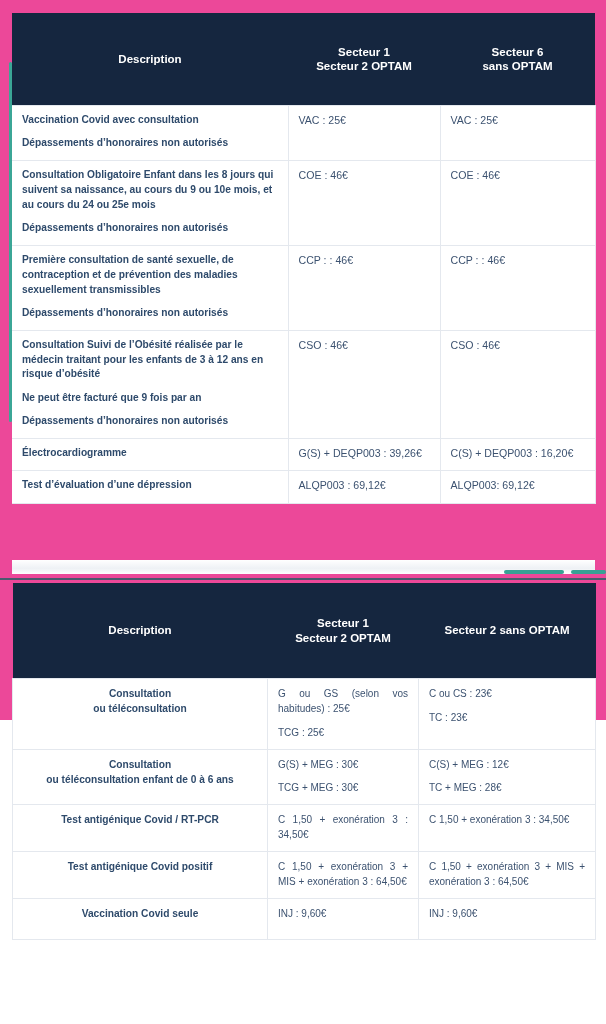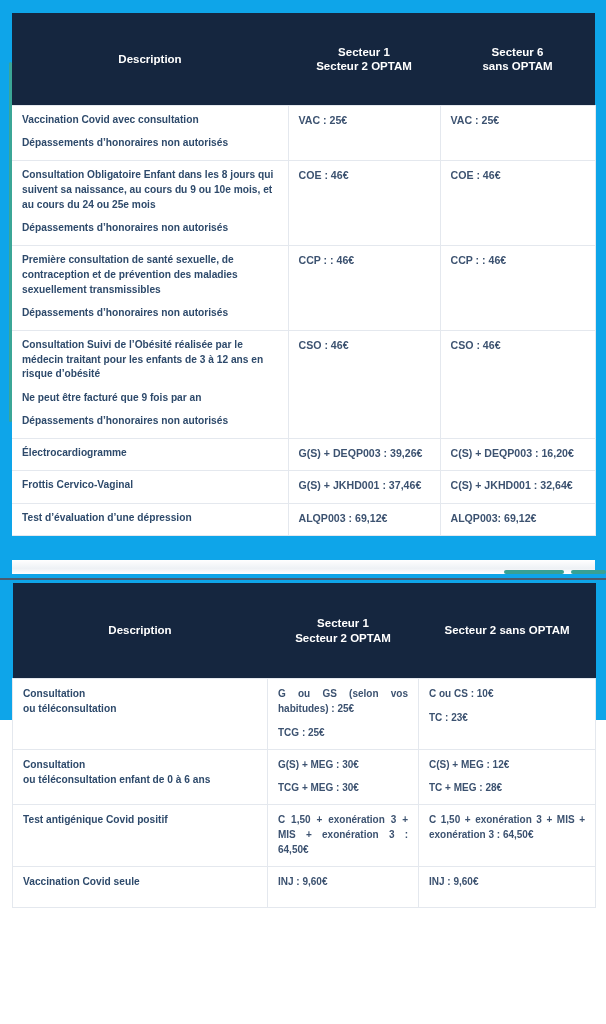--- a/index.html
+++ b/index.html
@@ -9,21 +9,21 @@
     width: 606px;
     height: 1024px;
     overflow: hidden;
     font-family: "Liberation Sans", sans-serif;
   }
 
   #page {
     position: relative;
     width: 606px;
     height: 720px;
-    background: #0ea5e9;
+    background: #ec4899;
   }
 
   
   .table-block {
     position: absolute;
     box-sizing: border-box;
   }
 
   .tbl {
     width: 100%;
@@ -50,21 +50,21 @@
     box-sizing: border-box;
   }
 
   .tbl tbody td.desc {
     color: #2e4a6b;
     font-weight: bold;
   }
 
   .tbl tbody td.val {
     color: #3c5270;
-    font-weight: bold;
+    font-weight: normal;
   }
 
   .cell-line { display: block; }
   .cell-gap  { display: block; height: 0.85em; }
 
   
   #table1 {
     left: 12px;
     top: 13px;
     width: 583px;
@@ -115,21 +115,21 @@
     background: #4b5a6e;
   }
 
   
   #table2 {
     left: 12px;
     top: 583px;
     width: 583px;
   }
   #table2 .tbl thead th { height: 95px; font-size: 11.5px; }
-  #table2 .tbl tbody td { font-size: 10.2px; line-height: 1.5; }
+  #table2 .tbl tbody td { font-size: 10.2px; line-height: 1.5; text-align: center; }
   #table2 .tbl tbody td.desc { font-size: 10.2px; }
   #table2 .tbl tbody td.val  { font-size: 10px; text-align: justify; }
 
   #table2 .tbl tbody tr td:first-child { border-left: 1px solid #e4e8ee; }
 
   .val-justify { display: block; text-align: justify; text-align-last: left; }
 </style>
 </head>
 <body>
 
@@ -218,31 +218,20 @@
             </td>
             <td class="val">
               <span class="cell-line">G(S) + DEQP003 : 39,26€</span>
             </td>
             <td class="val">
               <span class="cell-line">C(S) + DEQP003 : 16,20€</span>
             </td>
           </tr>
           <tr>
             <td class="desc">
-              <span class="cell-line">Frottis Cervico-Vaginal</span>
-            </td>
-            <td class="val">
-              <span class="cell-line">G(S) + JKHD001 : 37,46€</span>
-            </td>
-            <td class="val">
-              <span class="cell-line">C(S) + JKHD001 : 32,64€</span>
-            </td>
-          </tr>
-          <tr>
-            <td class="desc">
               <span class="cell-line">Test d’évaluation d’une dépression</span>
             </td>
             <td class="val">
               <span class="cell-line">ALQP003 : 69,12€</span>
             </td>
             <td class="val">
               <span class="cell-line">ALQP003: 69,12€</span>
             </td>
           </tr>
         </tbody>
@@ -282,39 +271,50 @@
             <td class="desc">
               <span class="cell-line">Consultation</span>
               <span class="cell-line">ou téléconsultation</span>
             </td>
             <td class="val">
               <span class="val-justify">G ou GS (selon vos habitudes) : 25€</span>
               <span class="cell-gap"></span>
               <span class="val-justify">TCG : 25€</span>
             </td>
             <td class="val">
-              <span class="val-justify">C ou CS : 10€</span>
+              <span class="val-justify">C ou CS : 23€</span>
               <span class="cell-gap"></span>
               <span class="val-justify">TC : 23€</span>
             </td>
           </tr>
           <tr>
             <td class="desc">
               <span class="cell-line">Consultation</span>
               <span class="cell-line">ou téléconsultation enfant de 0 à 6 ans</span>
             </td>
             <td class="val">
               <span class="val-justify">G(S) + MEG : 30€</span>
               <span class="cell-gap"></span>
               <span class="val-justify">TCG + MEG : 30€</span>
             </td>
             <td class="val">
               <span class="val-justify">C(S) + MEG : 12€</span>
               <span class="cell-gap"></span>
               <span class="val-justify">TC + MEG : 28€</span>
+            </td>
+          </tr>
+          <tr>
+            <td class="desc">
+              <span class="cell-line">Test antigénique Covid / RT-PCR</span>
+            </td>
+            <td class="val">
+              <span class="val-justify">C 1,50 + exonération 3 : 34,50€</span>
+            </td>
+            <td class="val">
+              <span class="val-justify">C 1,50 + exonération 3 : 34,50€</span>
             </td>
           </tr>
           <tr>
             <td class="desc">
               <span class="cell-line">Test antigénique Covid positif</span>
             </td>
             <td class="val">
               <span class="val-justify">C 1,50 + exonération 3 + MIS + exonération 3 : 64,50€</span>
             </td>
             <td class="val">

